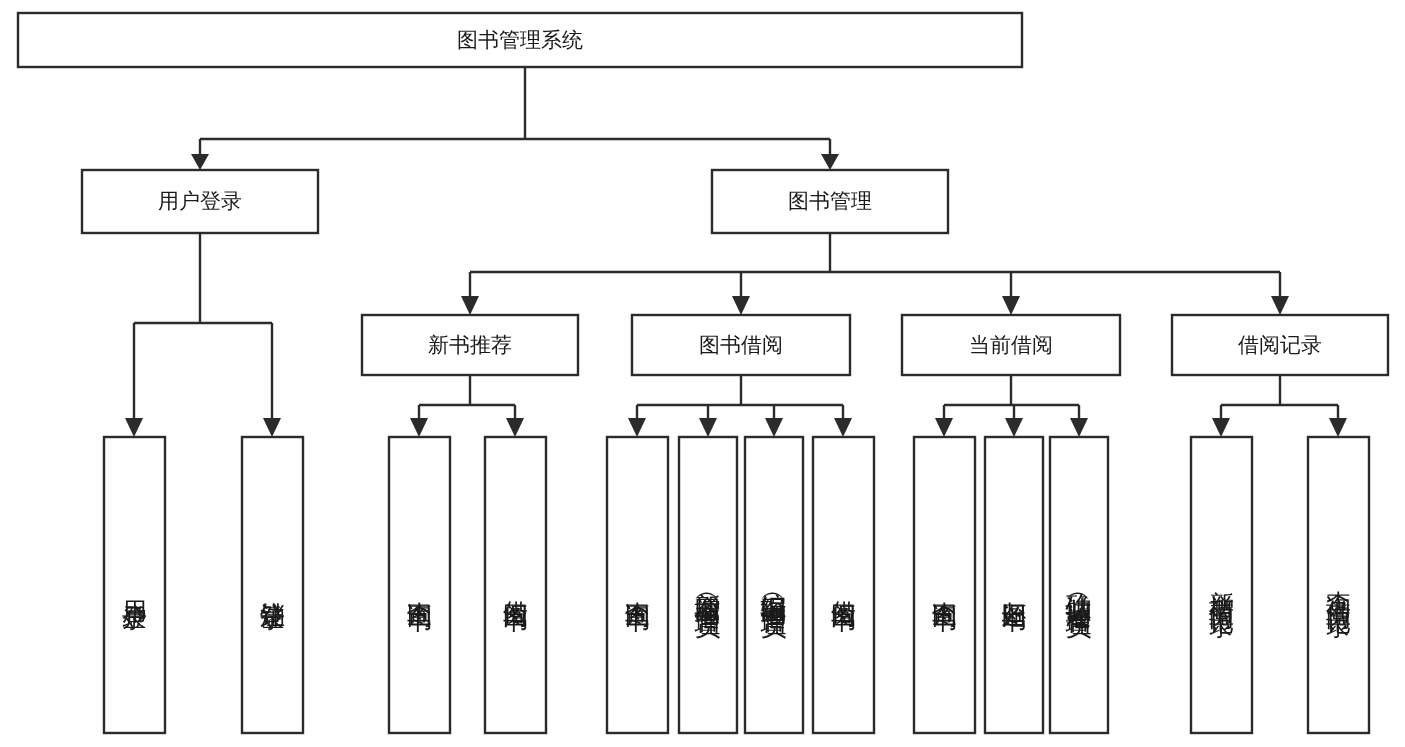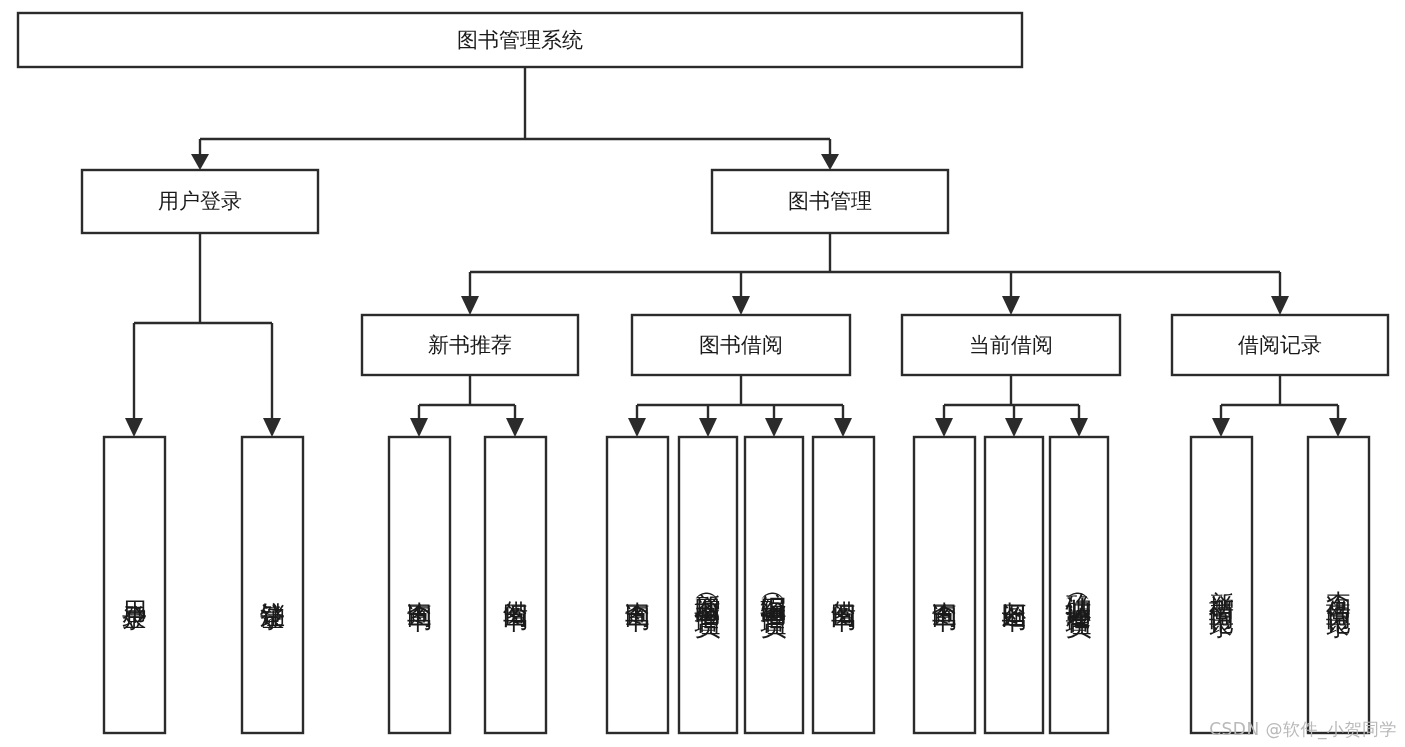--- a/index.html
+++ b/index.html
@@ -197,14 +197,13 @@
   <div class="vert-label" style="left:745px; top:437px; width:58px; height:296px; font-size:26px; letter-spacing:3px;">编辑图书（管理员）</div>
   <div class="vert-label" style="left:813px; top:437px; width:61px; height:296px; font-size:25px;">借阅图书</div>
 
   <div class="vert-label" style="left:914px; top:437px; width:61px; height:296px; font-size:25px;">查询图书</div>
   <div class="vert-label" style="left:985px; top:437px; width:58px; height:296px; font-size:25px;">归还图书</div>
   <div class="vert-label" style="left:1050px; top:437px; width:58px; height:296px; font-size:26px; letter-spacing:3px;">确认归还（管理员）</div>
 
   <div class="vert-label" style="left:1191px; top:437px; width:61px; height:296px; font-size:25px; letter-spacing:5px;">新增借阅记录</div>
   <div class="vert-label" style="left:1308px; top:437px; width:61px; height:296px; font-size:25px; letter-spacing:5px;">查询借阅记录</div>
 
-  <div class="watermark">CSDN @软件_小贺同学</div>
 </div>
 
 </body></html>

